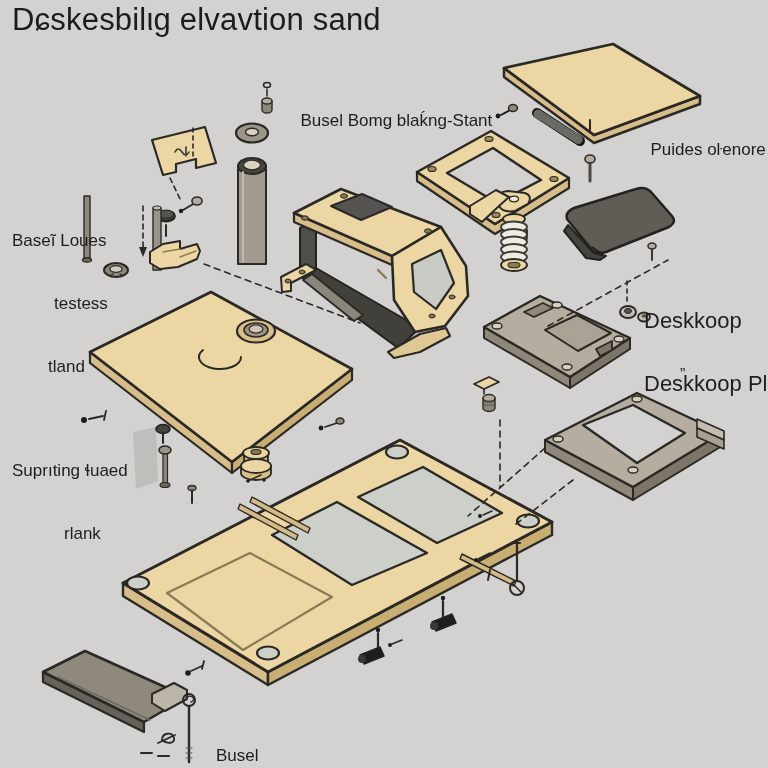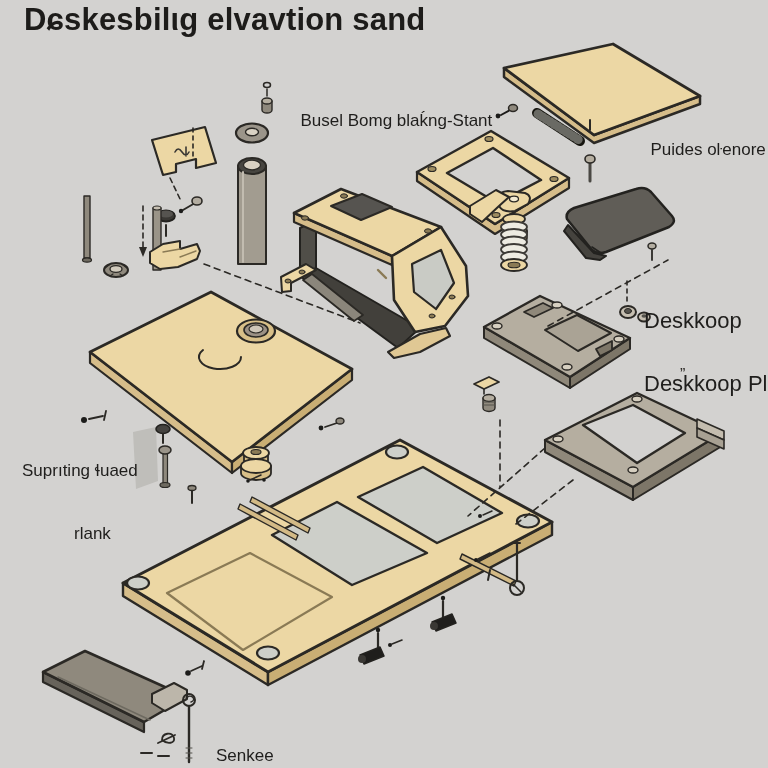--- a/index.html
+++ b/index.html
@@ -2,22 +2,22 @@
 <html><head>
 <meta charset="utf-8">
 <style>
   html,body{margin:0;padding:0;}
   .canvas{
     position:relative;width:768px;height:768px;overflow:hidden;
     background:#d3d2d0;
     font-family:"Liberation Sans",sans-serif;
   }
   .title{
-    position:absolute;left:24px;top:2px;
-    font-size:31px;font-weight:700;color:#1d1c1a;letter-spacing:.2px;
+    position:absolute;left:12px;top:2px;
+    font-size:31px;font-weight:400;color:#1d1c1a;letter-spacing:.2px;
     white-space:pre;
   }
   .lbl{
     position:absolute;font-size:17px;line-height:21px;color:#1f1e1c;white-space:pre;
   }
   .lbl .ln{display:block;}
   svg{position:absolute;left:0;top:0;}
   .ditto{position:absolute;font-size:16px;color:#2b2925;}
 </style>
 </head>
@@ -313,32 +313,37 @@
 <div class="title">Dɕskesbilιg elvavtion sand</div>
 
 <div class="lbl" style="left:291px;top:89px;">
   <span>Busel Bomg blaḱng-Stant</span>
 </div>
 
 <div class="lbl" style="left:641px;top:118px;">
   <span>Puides oŀenore</span>
 </div>
 
+<div class="lbl" style="left:12px;top:188px;">
+  <span class="ln">Baseĩ Loues</span>
+  <span class="ln" style="margin-left:42px;">testess</span>
+  <span class="ln" style="margin-left:36px;">tland</span>
+</div>
 
 <div class="lbl" style="left:644px;top:268px;font-size:22px;">
   <span class="ln">Deskkoop</span>
   <span class="ln">Deskkoop Planɜ</span>
 </div>
 
-<div class="lbl" style="left:22px;top:418px;">
+<div class="lbl" style="left:12px;top:418px;">
   <span class="ln">Suprıting ɬuaed</span>
   <span class="ln" style="margin-left:52px;">rlank</span>
 </div>
 
 <div class="lbl" style="left:216px;top:703px;">
-  <span class="ln">Senkee</span>
+  <span class="ln">Busel</span>
   
   
 </div>
 
 <div class="ditto" style="left:680px;top:366px;">”</div>
 
 </div>
 
 </body></html>

